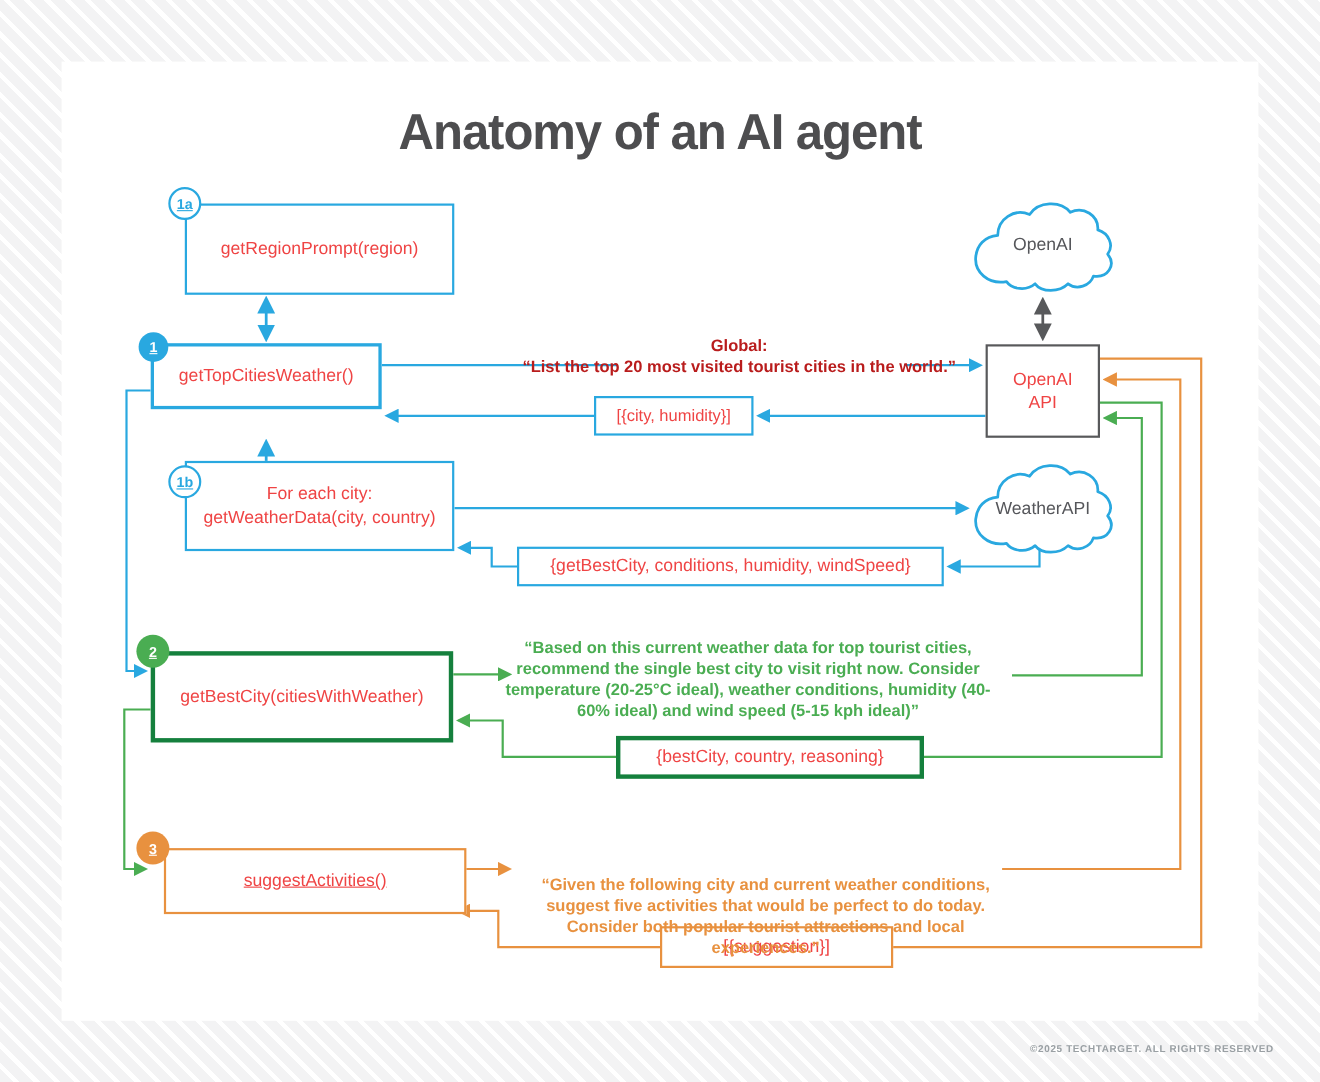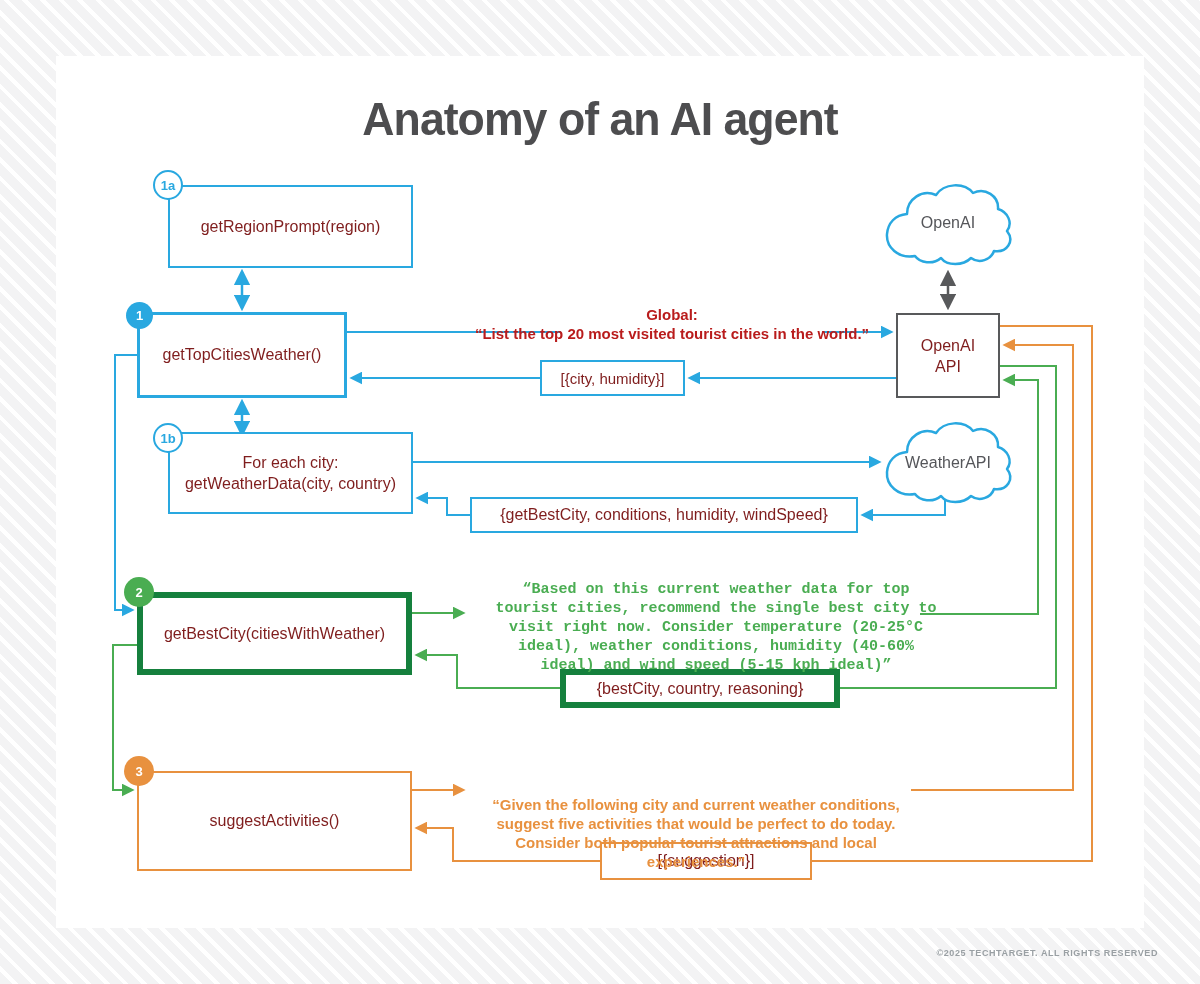--- a/index.html
+++ b/index.html
@@ -3,28 +3,28 @@
 <meta charset="utf-8">
 <style>
   html,body{margin:0;padding:0;}
   body{width:1200px;height:984px;overflow:hidden;font-family:"Liberation Sans",sans-serif;}
   .stage{position:relative;width:1200px;height:984px;
     background:repeating-linear-gradient(45deg,#f3f3f4 0px,#f3f3f4 9px,#ffffff 9px,#ffffff 13px);}
   .card{position:absolute;left:56px;top:56px;width:1088px;height:872px;background:#ffffff;}
   .title{position:absolute;left:0;top:36px;width:1088px;text-align:center;
     font-size:46px;font-weight:700;color:#4d4d4f;letter-spacing:-1px;transform:scaleX(.97);}
   .node{position:absolute;display:flex;align-items:center;justify-content:center;
-    text-align:right;color:#7f1d1d;font-size:16px;background:#fff;box-sizing:border-box;z-index:2;}
+    text-align:right;color:#ef4444;font-size:16px;background:#fff;box-sizing:border-box;z-index:2;}
   .b-blue{border:2px solid #29a8e0;}
   .b-blue-thick{border:3px solid #29a8e0;}
-  .b-green{border:6px solid #15803d;}
+  .b-green{border:4px solid #15803d;}
   .b-orange{border:2px solid #e8913f;}
   .b-dark{border:2px solid #58595b;}
   .badge{position:absolute;border-radius:50%;display:flex;align-items:center;justify-content:center;
-    font-weight:700;font-size:13px;z-index:3;box-sizing:border-box;}
+    font-weight:700;font-size:13px;z-index:3;box-sizing:border-box;text-decoration:underline;}
   .badge.outline-blue{width:30px;height:30px;background:#fff;border:2px solid #29a8e0;color:#29a8e0;}
   .badge.fill-blue{width:27px;height:27px;background:#29a8e0;color:#fff;}
   .badge.fill-green{width:30px;height:30px;background:#4aad52;color:#fff;}
   .badge.fill-orange{width:30px;height:30px;background:#e8913f;color:#fff;}
   .cloud-label{position:absolute;text-align:center;color:#55565a;font-size:16px;z-index:2;}
   .msg{position:absolute;text-align:center;font-weight:700;font-size:15px;line-height:19px;z-index:2;}
   .msg.blue{color:#b91c1c;}
   .msg.green{color:#4aad52;}
   .msg.orange{color:#e8913f;}
   svg.connectors{position:absolute;left:0;top:0;z-index:1;}
@@ -85,37 +85,37 @@
       <path d="M544,805 L397,805 L397,772 L361,772" fill="none" stroke="#e8913f" stroke-width="2" marker-end="url(#arr-orange)"></path>
 
       <path d="M892,217 L892,251" fill="none" stroke="#58595b" stroke-width="2.5" marker-start="url(#arr-gray)" marker-end="url(#arr-gray)"></path>
     </svg>
 
     <div class="node b-blue" style="left:112px;top:129px;width:245px;height:83px;">
       <span>getRegionPrompt(region)</span>
     </div>
     <div class="badge outline-blue" style="left:97px;top:114px;">1a</div>
 
-    <div class="node b-blue-thick" style="left:81px;top:256px;width:210px;height:86px;">
+    <div class="node b-blue-thick" style="left:81px;top:256px;width:210px;height:60px;">
       <span>getTopCitiesWeather()</span>
     </div>
     <div class="badge fill-blue" style="left:70px;top:246px;">1</div>
 
-    <div class="node b-blue" style="left:112px;top:376px;width:245px;height:82px;flex-direction:column;line-height:21px;">
+    <div class="node b-blue" style="left:112px;top:363px;width:245px;height:82px;flex-direction:column;line-height:21px;">
       <span>For each city:</span>
       <span>getWeatherData(city, country)</span>
     </div>
     <div class="badge outline-blue" style="left:97px;top:367px;">1b</div>
 
     <div class="node b-green" style="left:81px;top:536px;width:275px;height:83px;">
       <span>getBestCity(citiesWithWeather)</span>
     </div>
     <div class="badge fill-green" style="left:68px;top:521px;">2</div>
 
-    <div class="node b-orange" style="left:81px;top:715px;width:275px;height:100px;">
+    <div class="node b-orange" style="left:93px;top:715px;width:275px;height:60px;text-decoration:underline;">
       <span>suggestActivities()</span>
     </div>
     <div class="badge fill-orange" style="left:68px;top:700px;">3</div>
 
     <div class="cloud-label" style="left:828px;top:158px;width:128px;">OpenAI</div>
     <div class="cloud-label" style="left:828px;top:398px;width:128px;">WeatherAPI</div>
 
     <div class="node b-dark" style="left:840px;top:257px;width:104px;height:85px;flex-direction:column;line-height:21px;">
       <span>OpenAI</span>
       <span>API</span>
@@ -131,19 +131,19 @@
       <span>{bestCity, country, reasoning}</span>
     </div>
     <div class="node b-orange" style="left:544px;top:786px;width:212px;height:38px;">
       <span>[{suggestion}]</span>
     </div>
 
     <div class="msg blue" style="left:413px;top:249px;width:406px;">
       <div>Global:</div>
       <div>“List the top 20 most visited tourist cities in the world.”</div>
     </div>
-    <div class="msg green" style="left:432px;top:524px;width:456px;font-family:Liberation Mono, monospace;">“Based on this current weather data for top tourist cities, recommend the single best city to visit right now. Consider temperature (20-25°C ideal), weather conditions, humidity (40-60% ideal) and wind speed (5-15 kph ideal)”</div>
+    <div class="msg green" style="left:396px;top:524px;width:456px;">“Based on this current weather data for top tourist cities, recommend the single best city to visit right now. Consider temperature (20-25°C ideal), weather conditions, humidity (40-60% ideal) and wind speed (5-15 kph ideal)”</div>
     <div class="msg orange" style="left:412px;top:695px;width:456px;margin-top:44px;">“Given the following city and current weather conditions, suggest five activities that would be perfect to do today. Consider both popular tourist attractions and local experiences.”</div>
 
   </div>
 
   <div class="footer">©2025 TECHTARGET. ALL RIGHTS RESERVED</div>
 </div>
 
 </body></html>

